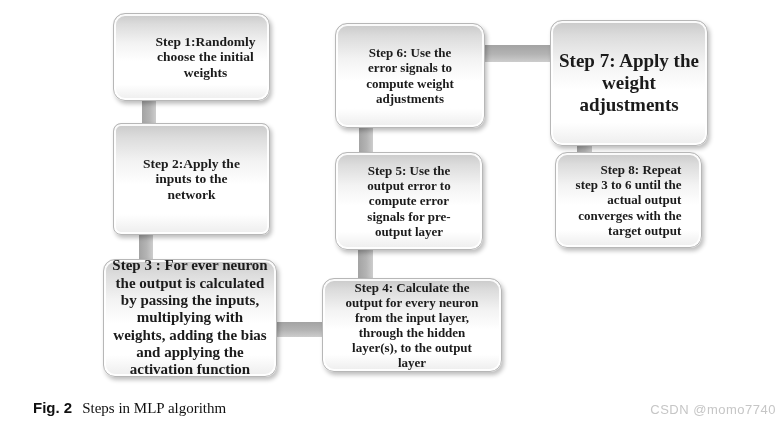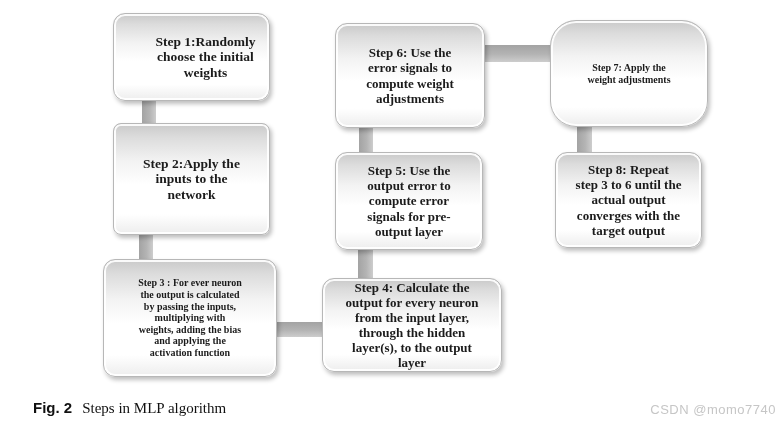--- a/index.html
+++ b/index.html
@@ -33,26 +33,26 @@
     font-family: "Liberation Serif", serif;
     font-weight: bold;
     color: #1b1b1b;
     line-height: 1.16;
     padding: 2px 4px;
     z-index: 2;
   }
   .steptext { white-space: pre-line; }
   .b1 { left:113px; top:13px;  width:157px; height:88px;  font-size:13.5px;padding-left:32px; }
   .b2 { left:113px; top:123px; width:157px; height:112px; font-size:13.5px;border-radius:8px; }
-  .b3 { left:103px; top:259px; width:174px; height:118px; font-size:10px; }
+  .b3 { left:103px; top:259px; width:174px; height:118px; font-size:15px; }
   .b4 { left:322px; top:278px; width:180px; height:94px; font-size:13px; }
   .b5 { left:335px; top:152px; width:148px; height:98px;  font-size:13px; }
   .b6 { left:335px; top:23px;  width:150px; height:105px; font-size:13px; }
-  .b7 { left:550px; top:20px;  width:158px; height:107px; font-size:10px;border-radius:26px; }
-  .b8 { left:555px; top:152px; width:147px; height:96px;  font-size:13px; }
+  .b7 { left:550px; top:20px;  width:158px; height:126px; font-size:19px; }
+  .b8 { left:555px; top:152px; width:147px; height:96px;  font-size:13px;text-align:right; }
   
   .conn {
     position: absolute;
     z-index: 1;
   }
   .conn.v { background: linear-gradient(to right,  #a3a3a3 0%, #b4b4b4 55%, #cdcdcd 100%); }
   .conn.h { background: linear-gradient(to bottom, #a3a3a3 0%, #b4b4b4 55%, #cdcdcd 100%); }
   .c12 { left:142px; top:98px;  width:14px; height:28px; }
   .c23 { left:139px; top:232px; width:14px; height:30px; }
   .c34 { left:270px; top:322px; width:56px; height:15px; }

